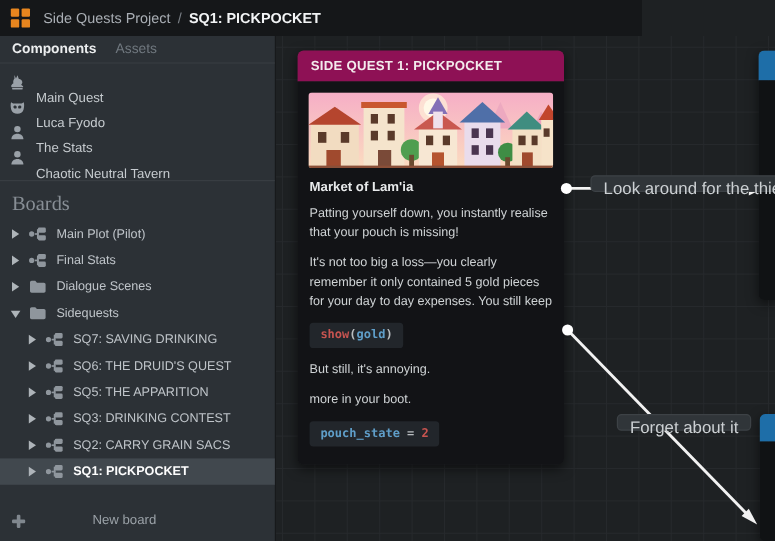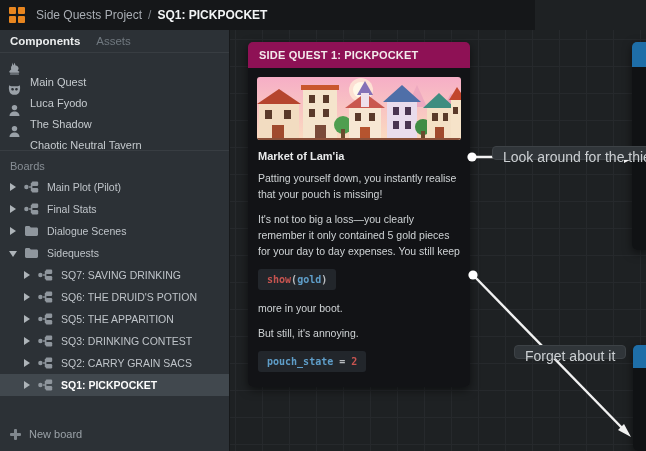--- a/index.html
+++ b/index.html
@@ -23,37 +23,37 @@
   .tabs { display:flex; align-items:center; height:23px; padding-left:10px;
     border-bottom:1px solid #383d42; flex:none; }
   .tab { font-size:11.5px; margin-right:16px; cursor:pointer; }
   .tab.active { color:#eceeef; font-weight:bold; }
   .tab.inactive { color:#70787f; }
   .comp-list { padding:5px 0 8px 0; border-bottom:1px solid #383d42; flex:none; }
   .comp-row { height:21px; display:flex; align-items:center; padding-left:8px; cursor:pointer; }
   .comp-row .cicon { width:13px; height:13px; flex:none; margin-right:9px; }
   .comp-row .cicon svg { display:block; width:13px; height:13px; fill:#9aa1a8; }
   .comp-label { font-size:11px; color:#c6cbcf; white-space:nowrap;margin-top:27px; }
-  .section-head { font-size:11px; color:#878e95; padding:9px 0 4px 10px; flex:none; }
+  .section-head { font-size:17px; color:#878e95; padding:9px 0 4px 10px; flex:none;font-family:Liberation Serif, serif; }
   .board-list { flex:1; }
   .board-row { height:22px; display:flex; align-items:center; padding-left:9px; cursor:pointer; }
   .board-row.indent { padding-left:23px; }
   .board-row.selected { background:#41484e; }
   .board-row.selected .board-label { color:#fdfdfd; font-weight:bold; }
   .caret { width:8px; height:8px; flex:none; margin-right:7px; position:relative; }
   .caret.right::after { content:""; position:absolute; left:1px; top:0;
     border-left:6px solid #aeb4b9; border-top:4px solid transparent; border-bottom:4px solid transparent; }
   .caret.down::after { content:""; position:absolute; left:0; top:2px;
     border-top:6px solid #aeb4b9; border-left:4px solid transparent; border-right:4px solid transparent; }
   .bicon { width:15px; height:12px; flex:none; margin-right:8px; }
   .bicon svg { display:block; width:15px; height:12px; }
   .bicon .shape { fill:#8f969d; }
   .board-label { font-size:10.5px; color:#bfc4c9; white-space:nowrap; }
   .newboard { height:26px; display:flex; align-items:center; padding-left:9px;
-    cursor:pointer; flex:none; margin-bottom:4px; }
+    cursor:pointer; flex:none; margin-bottom:4px;gap:48px; }
   .plus-icon { width:12px; height:12px; margin-right:8px; position:relative; }
   .plus-icon::before, .plus-icon::after { content:""; position:absolute; background:#80878e; }
   .plus-icon::before { left:5px; top:1px; width:3px; height:11px; border-radius:1px; }
   .plus-icon::after { left:1px; top:5px; width:11px; height:3px; border-radius:1px; }
   .newboard-label { font-size:11px; color:#9aa1a7; }
 
   
   .canvas { position:absolute; left:230px; top:30px; width:416px; height:421px;
     background-color:#1e2123;
     background-image:linear-gradient(#26292c 1px, transparent 1px),
@@ -135,21 +135,21 @@
         </span>
         <span class="comp-label">Luca Fyodo</span>
       </div>
       <div class="comp-row">
         <span class="cicon">
           <svg viewBox="0 0 13 13">
               <circle cx="6.5" cy="3.6" r="2.7" fill="#9aa1a8"></circle>
               <path d="M1.5 12 C1.5 9.2 3.6 7.4 6.5 7.4 C9.4 7.4 11.5 9.2 11.5 12 Z" fill="#9aa1a8"></path>
             </svg>
         </span>
-        <span class="comp-label">The Shadow</span>
+        <span class="comp-label">The Stats</span>
       </div>
       <div class="comp-row">
         <span class="cicon">
           <svg viewBox="0 0 13 13">
               <circle cx="6.5" cy="3.6" r="2.7" fill="#9aa1a8"></circle>
               <path d="M1.5 12 C1.5 9.2 3.6 7.4 6.5 7.4 C9.4 7.4 11.5 9.2 11.5 12 Z" fill="#9aa1a8"></path>
             </svg>
         </span>
         <span class="comp-label">Chaotic Neutral Tavern</span>
       </div>
@@ -219,21 +219,21 @@
         <span class="caret right"></span>
         <span class="bicon">
             <svg viewBox="0 0 15 12">
               <circle class="shape" cx="2.4" cy="6" r="2.2"></circle>
               <rect class="shape" x="5" y="5.3" width="3" height="1.4"></rect>
               <rect class="shape" x="7.6" y="0.6" width="6.6" height="4.4" rx="1.2"></rect>
               <rect class="shape" x="7.6" y="7" width="6.6" height="4.4" rx="1.2"></rect>
               <rect class="shape" x="6.8" y="2" width="1.6" height="8"></rect>
             </svg>
           </span>
-        <span class="board-label">SQ6: THE DRUID'S POTION</span>
+        <span class="board-label">SQ6: THE DRUID'S QUEST</span>
       </div>
       <div class="board-row indent">
         <span class="caret right"></span>
         <span class="bicon">
             <svg viewBox="0 0 15 12">
               <circle class="shape" cx="2.4" cy="6" r="2.2"></circle>
               <rect class="shape" x="5" y="5.3" width="3" height="1.4"></rect>
               <rect class="shape" x="7.6" y="0.6" width="6.6" height="4.4" rx="1.2"></rect>
               <rect class="shape" x="7.6" y="7" width="6.6" height="4.4" rx="1.2"></rect>
               <rect class="shape" x="6.8" y="2" width="1.6" height="8"></rect>
@@ -368,20 +368,20 @@
           <rect x="194" y="22" width="10" height="41" fill="#f6e3c9"></rect>
           <path d="M192 23 L200 10 L204 16 L204 23 Z" fill="#c2452c"></path>
           <rect x="196" y="30" width="5" height="7" fill="#5a3a2a"></rect>
           <rect x="0" y="61" width="204" height="2" fill="#8a4f38"></rect>
         </svg>
 
         <div class="node-heading">Market of Lam'ia</div>
         <p>Patting yourself down, you instantly realise that your pouch is missing!</p>
         <p>It's not too big a loss—you clearly remember it only contained 5 gold pieces for your day to day expenses. You still keep</p>
         <div class="chip"><span class="tok-red">show</span><span class="tok-plain">(</span><span class="tok-blue">gold</span><span class="tok-plain">)</span></div>
+        <p>But still, it's annoying.</p>
         <p>more in your boot.</p>
-        <p>But still, it's annoying.</p>
         <div class="chip"><span class="tok-blue">pouch_state</span><span class="tok-plain"> </span><span class="tok-plain">=</span><span class="tok-plain"> </span><span class="tok-red">2</span></div>
       </div>
     </div>
 
   </div>
 </div>
 
 </body></html>

